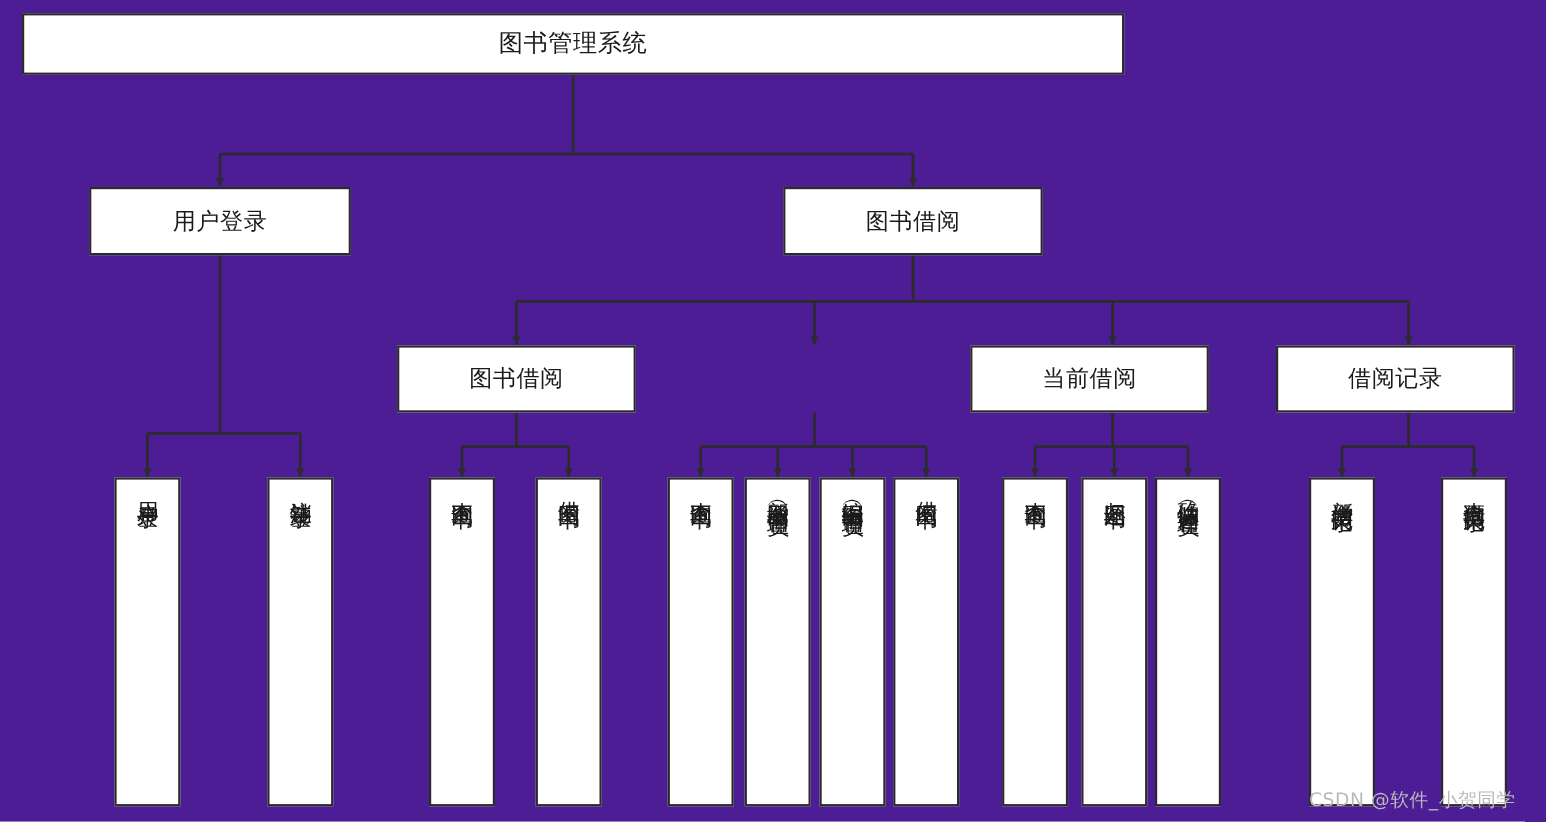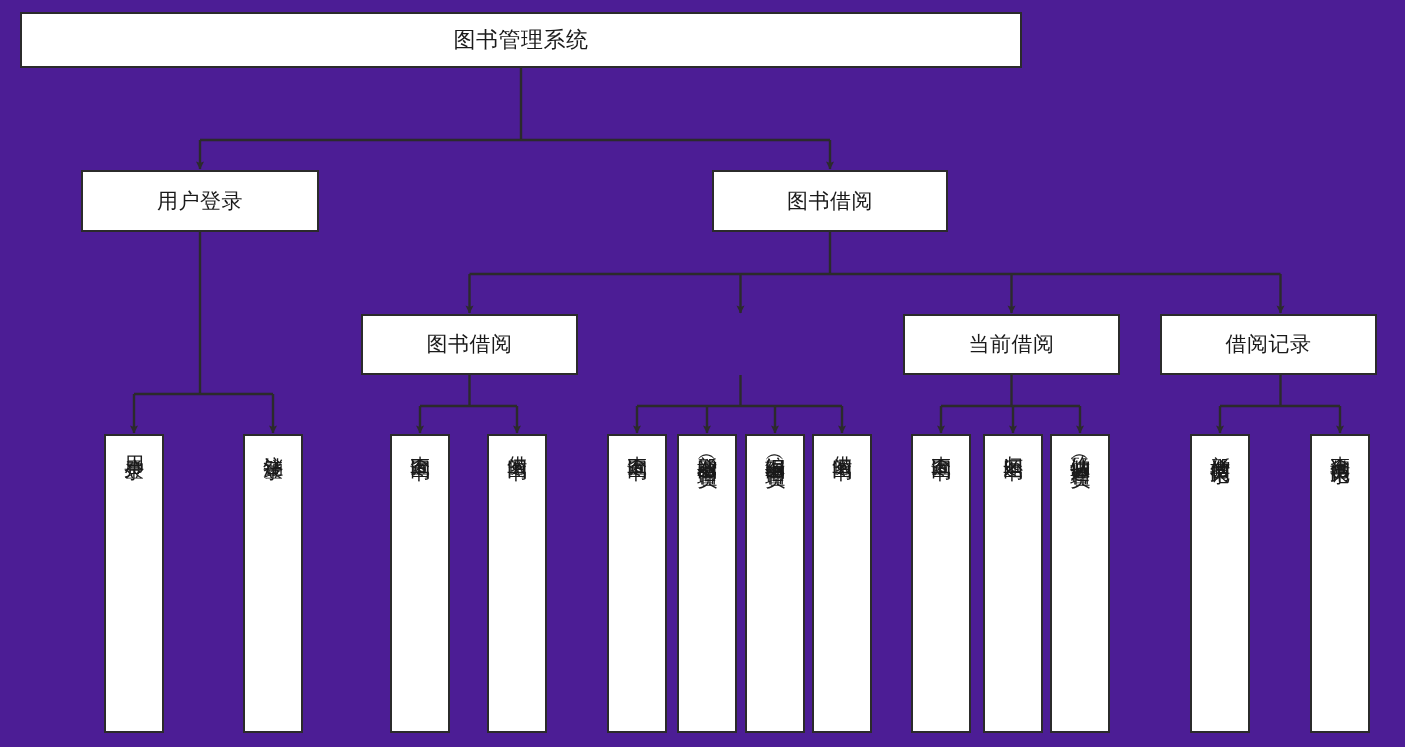--- a/index.html
+++ b/index.html
@@ -125,21 +125,21 @@
   <div class="node horizontal" style="left: 81px; top: 170px; width: 238px; height: 62px;">
     <span class="node-label">用户登录</span>
   </div>
   <div class="node horizontal" style="left: 712px; top: 170px; width: 236px; height: 62px;">
     <span class="node-label">图书借阅</span>
   </div>
 
   <div class="node horizontal" style="left: 361px; top: 314px; width: 217px; height: 61px;">
     <span class="node-label">图书借阅</span>
   </div>
-  <div class="node horizontal" style="left: 903px; top: 314px; width: 217px; height: 61px;">
+  <div class="node horizontal" style="left: 882px; top: 314px; width: 217px; height: 61px;">
     <span class="node-label">当前借阅</span>
   </div>
   <div class="node horizontal" style="left: 1160px; top: 314px; width: 217px; height: 61px; justify-content: center;">
     <span class="node-label">借阅记录</span>
   </div>
 
   <div class="node vertical" style="left: 104px; top: 434px; width: 60px; height: 299px;">
     <span class="node-label">用户登录</span>
   </div>
   <div class="node vertical" style="left: 243px; top: 434px; width: 60px; height: 299px;">
@@ -176,13 +176,14 @@
     <span class="node-label">确认归还（管理员）</span>
   </div>
 
   <div class="node vertical" style="left: 1190px; top: 434px; width: 60px; height: 299px;">
     <span class="node-label">新增借阅记录</span>
   </div>
   <div class="node vertical" style="left: 1310px; top: 434px; width: 60px; height: 299px;">
     <span class="node-label">查询借阅记录</span>
   </div>
 
+  <div class="watermark" style="left:1190px; top:716px;">CSDN @软件_小贺同学</div>
 </div>
 
 </body></html>

